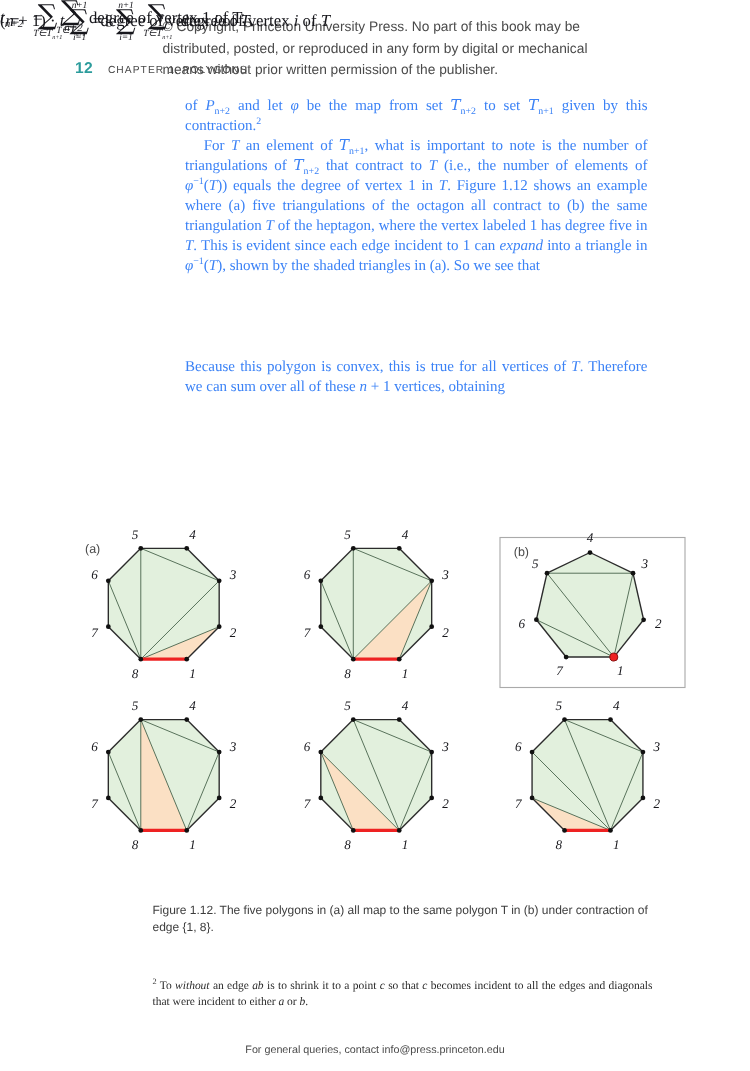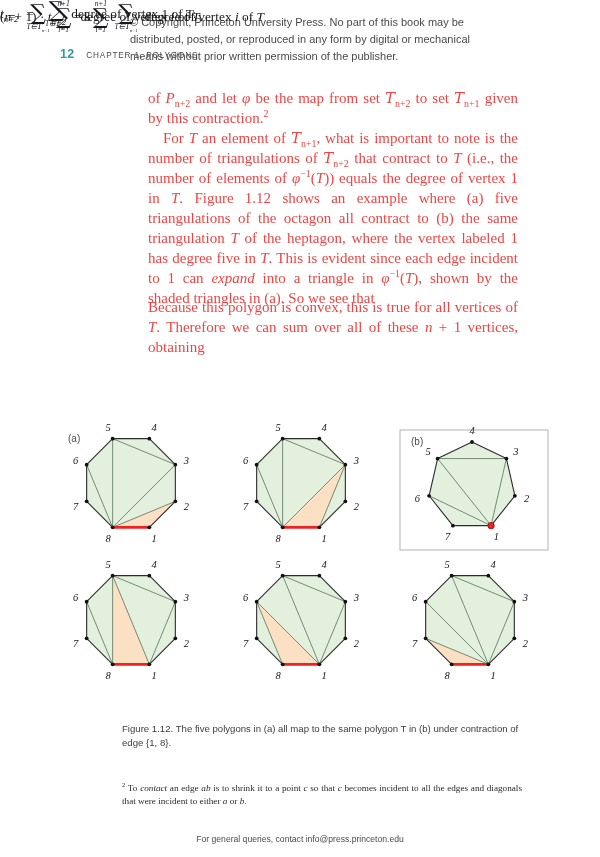--- a/index.html
+++ b/index.html
@@ -58,25 +58,24 @@
     color: #4a4a4a;
     text-align: right;
   }
 
   
   .body {
     position: absolute;
     left: 148px;
     top: 76px;
     width: 370px;
-    font-size: 15px;
+    font-size: 12px;
     line-height: 1.335;
     text-align: justify;
-    color: #ef4444;
-    margin-top: 12px;
+    color: #3b82f6;
   }
   .body p { margin: 0; }
   .body p.indent { text-indent: 15px; }
   .ital { font-style: italic; text-align: right; }
   .cal { font-family: "DejaVu Serif", serif; font-style: italic; }
   sup { font-size: 0.66em; vertical-align: super; line-height: 0; }
   sub { font-size: 0.66em; vertical-align: sub; line-height: 0; }
 
   
   .eq {
@@ -433,18 +432,18 @@
         </g>
     </svg>
   </div>
 
   <div class="caption">
     <span>Figure 1.12.  The five polygons in (a) all map to the same polygon T in (b) under contraction of edge {1, 8}.</span>
   </div>
 
   <div class="footnote">
     <sup>2</sup>
-    <span> To <span class="ital">contact</span> an edge <span class="ital">ab</span> is to shrink it to a point <span class="ital">c</span> so that <span class="ital">c</span> becomes incident to all the edges and diagonals that were incident to either <span class="ital">a</span> or <span class="ital">b</span>.</span>
+    <span> To <span class="ital">without</span> an edge <span class="ital">ab</span> is to shrink it to a point <span class="ital">c</span> so that <span class="ital">c</span> becomes incident to all the edges and diagonals that were incident to either <span class="ital">a</span> or <span class="ital">b</span>.</span>
   </div>
 
   <div class="footer">For general queries, contact info@press.princeton.edu</div>
 
 </div>
 
 </body></html>

